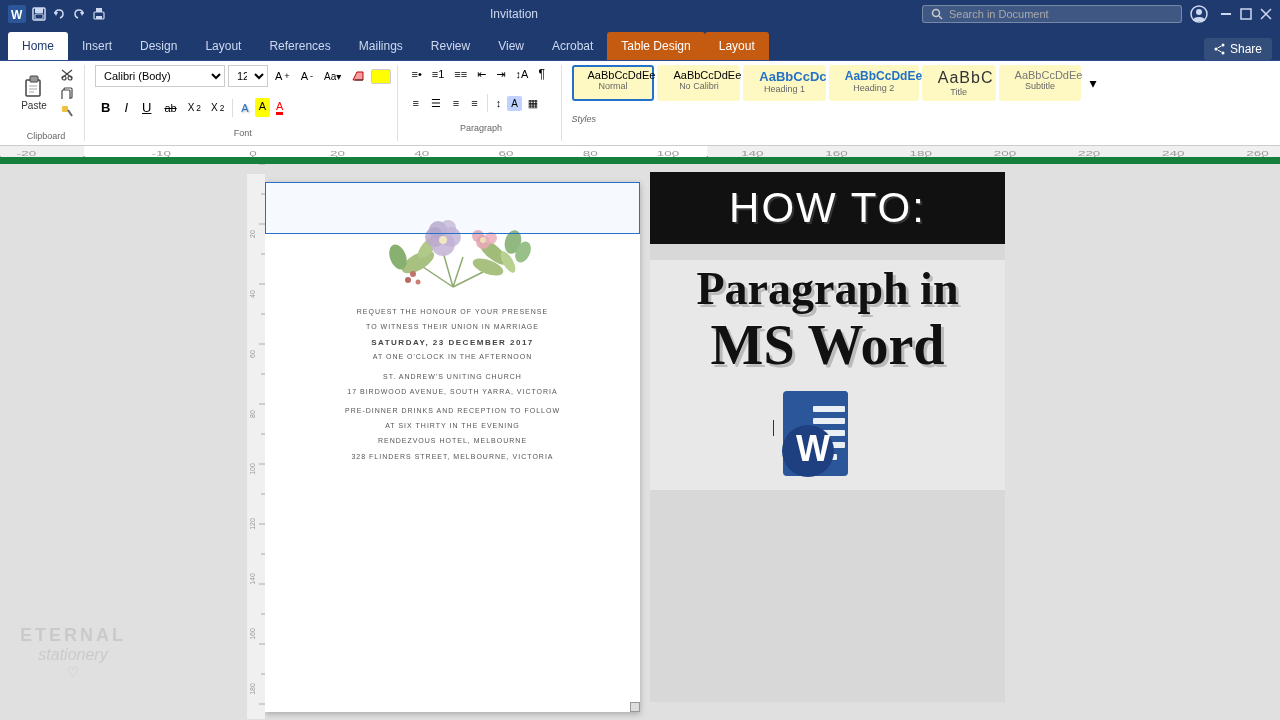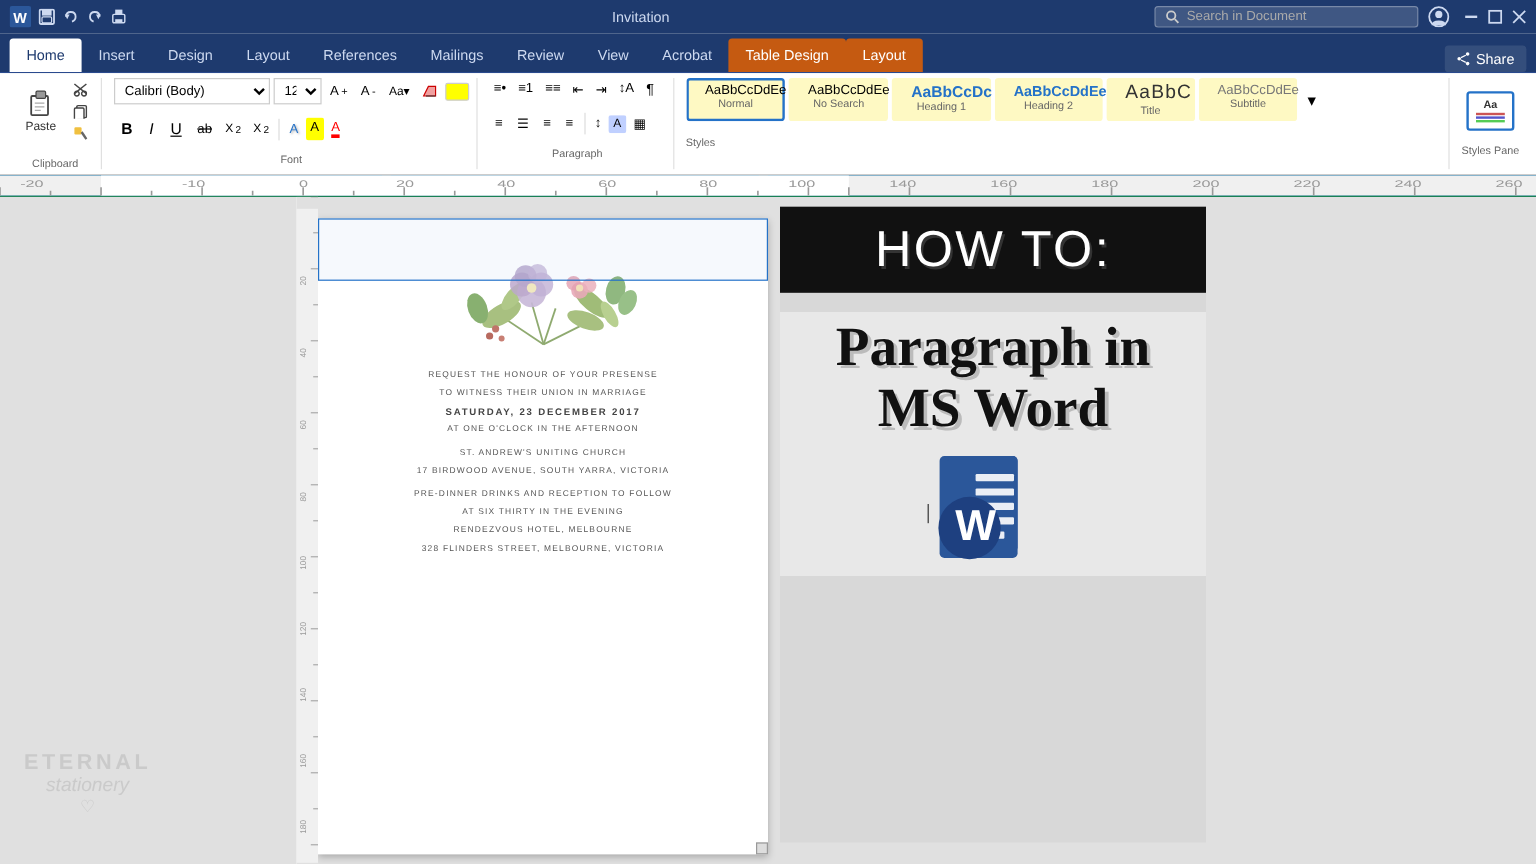--- a/index.html
+++ b/index.html
@@ -18,21 +18,21 @@
     #title-bar-left { display: flex; align-items: center; gap: 6px; }
     #title-bar-center { font-size: 12px; color: #cdd9f0; }
     #title-bar-right { display: flex; align-items: center; gap: 8px; }
     .search-box-title {
       background: rgba(255,255,255,0.15);
       border: 1px solid rgba(255,255,255,0.3);
       border-radius: 3px;
       padding: 2px 8px;
       color: #ccc;
       font-size: 11px;
-      width: 220px;
+      width: 260px;
       display: flex;
       align-items: center;
       gap: 6px;
     }
 
     
     #ribbon {
       background: #1e3a6e;
       border-bottom: 1px solid #2a4a8e;
     }
@@ -487,57 +487,48 @@
   </div>
 
   <div class="ribbon-group" style="flex:1;min-width:400px;">
     <div class="styles-gallery" style="gap:3px;align-items:stretch;">
       <div class="style-sample selected">
         <div class="style-sample-preview" style="font-size:11px;">AaBbCcDdEe</div>
         <div class="style-sample-name">Normal</div>
       </div>
       <div class="style-sample">
         <div class="style-sample-preview" style="font-size:11px;">AaBbCcDdEe</div>
-        <div class="style-sample-name">No Search</div>
+        <div class="style-sample-name">No Calibri</div>
       </div>
       <div class="style-sample">
         <div class="style-sample-preview" style="font-size:13px;font-weight:bold;color:#2472c8;">AaBbCcDc</div>
         <div class="style-sample-name">Heading 1</div>
       </div>
       <div class="style-sample">
         <div class="style-sample-preview" style="font-size:12px;font-weight:bold;color:#2472c8;">AaBbCcDdEe</div>
         <div class="style-sample-name">Heading 2</div>
       </div>
       <div class="style-sample">
         <div class="style-sample-preview" style="font-size:16px;color:#333;letter-spacing:1px;">AaBbC</div>
         <div class="style-sample-name">Title</div>
       </div>
       <div class="style-sample">
         <div class="style-sample-preview" style="font-size:11px;color:#777;">AaBbCcDdEe</div>
         <div class="style-sample-name">Subtitle</div>
       </div>
       <button class="ribbon-btn" style="padding:2px 4px;font-size:14px;align-self:center;">▾</button>
     </div>
-    <div style="display:flex;align-items:center;gap:4px;margin-top:2px;">
+    <div style="display:flex;align-items:center;gap:4px;margin-top:2px;font-style:italic;">
       <span class="ribbon-group-label" style="text-align:left;">Styles</span>
     </div>
   </div>
 
-  <div class="ribbon-group" style="border-right:none;min-width:50px;align-items:center;justify-content:center;">
-    <div style="border:2px solid #2472c8;padding:4px 6px;text-align:center;cursor:pointer;border-radius:3px;">
-      <div style="font-size:9px;font-weight:bold;color:#333;">Aa</div>
-      <div style="width:24px;height:2px;background:#c55;margin:2px 0 1px;"></div>
-      <div style="width:24px;height:2px;background:#55c;margin:1px 0;"></div>
-      <div style="width:24px;height:2px;background:#5c5;margin:1px 0;"></div>
-    </div>
-    <span class="ribbon-group-label">Styles Pane</span>
-  </div>
 </div>
 
-<div id="ruler" style="background:#0369a1;height:18px;border-bottom:1px solid #15803d;display:flex;align-items:center;padding:0 270px;position:relative;">
+<div id="ruler" style="background:#7dd3fc;height:18px;border-bottom:7px solid #15803d;display:flex;align-items:center;padding:0 270px;position:relative;">
 
   <div style="position:absolute;left:318px;top:0;width:8px;height:8px;background:#888;clip-path:polygon(50% 100%, 0 0, 100% 0);"></div>
 
   <div style="position:absolute;right:640px;top:0;width:8px;height:8px;background:#888;clip-path:polygon(50% 100%, 0 0, 100% 0);"></div>
 
   <svg width="100%" height="18" viewBox="0 0 760 18" preserveAspectRatio="none" style="position:absolute;left:0;top:0;">
     <rect width="760" height="18" fill="#f0f0f0"></rect>
 
     <rect x="50" y="0" width="370" height="18" fill="white"></rect>
     <g stroke="#999" stroke-width="0.8" fill="none">
@@ -709,21 +700,21 @@
     <div id="video-overlay" style="position:absolute;left:385px;top:8px;width:355px;height:530px;background:#d8d8d8;overflow:hidden;">
 
       <div class="video-black-bar" style="background:#111;padding:12px 16px;text-align:center;">
         <div class="how-to-text">HOW TO:</div>
       </div>
 
       <div style="background:#e8e8e8;padding:4px 10px 0;">
         <div class="invitation-big" style="font-size:46px;text-align:center;font-family:'Georgia',serif;font-weight:900;color:#111;text-shadow:3px 3px 0 #bbb,-1px -1px 0 #eee;line-height:1.1;">
           <span>Paragraph in</span>
         </div>
-        <div class="invitation-big" style="font-size:46px;text-align:center;font-family:'Georgia',serif;font-weight:900;color:#111;text-shadow:3px 3px 0 #bbb,-1px -1px 0 #eee;line-height:1.1;">
+        <div class="invitation-big" style="font-size:56px;text-align:center;font-family:'Georgia',serif;font-weight:900;color:#111;text-shadow:3px 3px 0 #bbb,-1px -1px 0 #eee;line-height:1.1;">
           <span>MS Word</span>
         </div>
 
         <div style="text-align:center;margin:10px 0;">
           <svg width="100" height="100" viewBox="0 0 100 100">
 
             <rect x="5" y="5" width="65" height="85" rx="4" fill="#2b579a"></rect>
             <rect x="12" y="5" width="58" height="80" rx="4" fill="#2b579a"></rect>
 
             <rect x="35" y="20" width="32" height="6" rx="1" fill="white" opacity="0.9"></rect>

